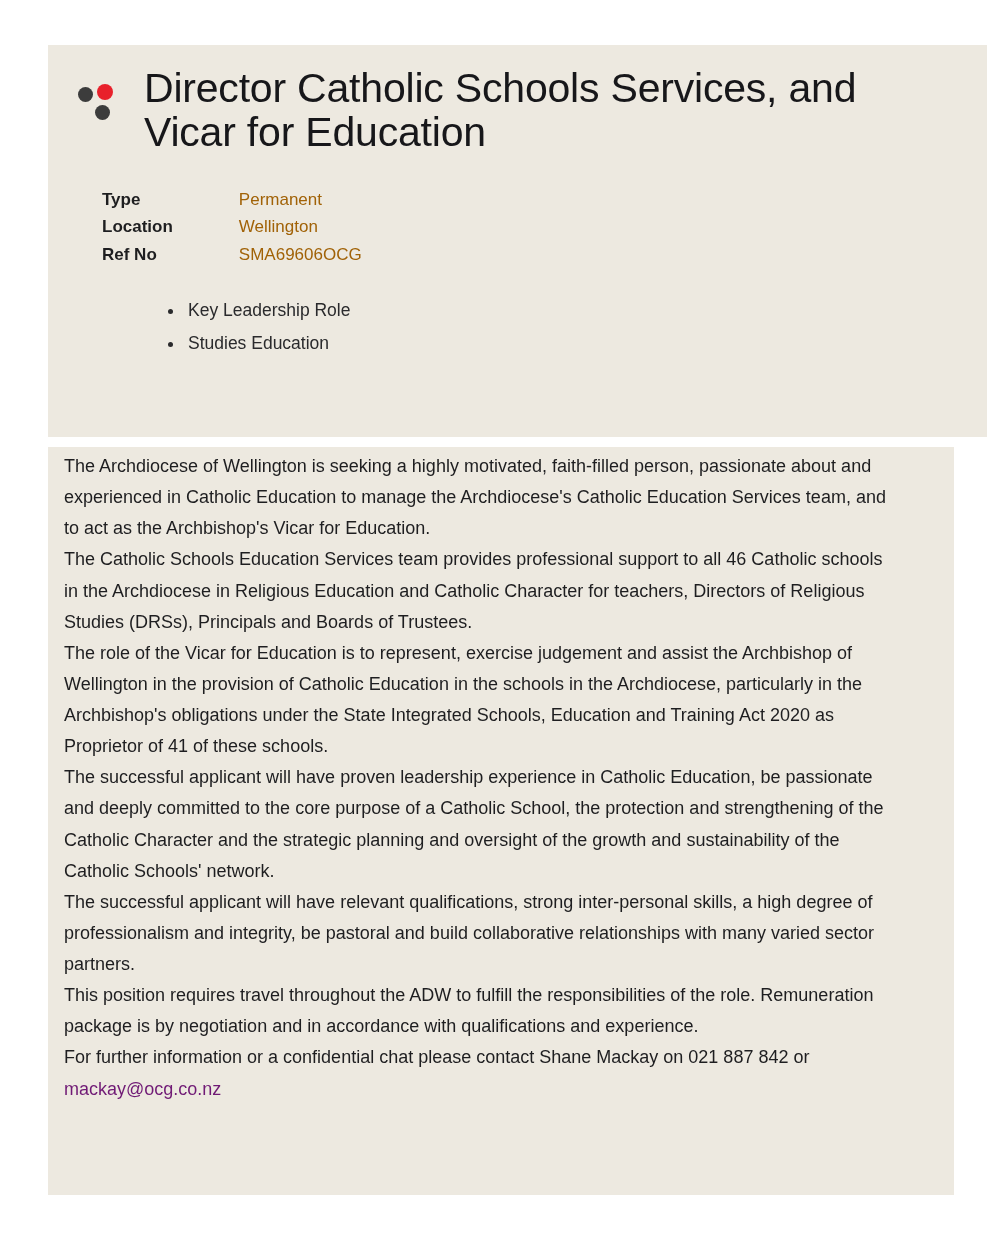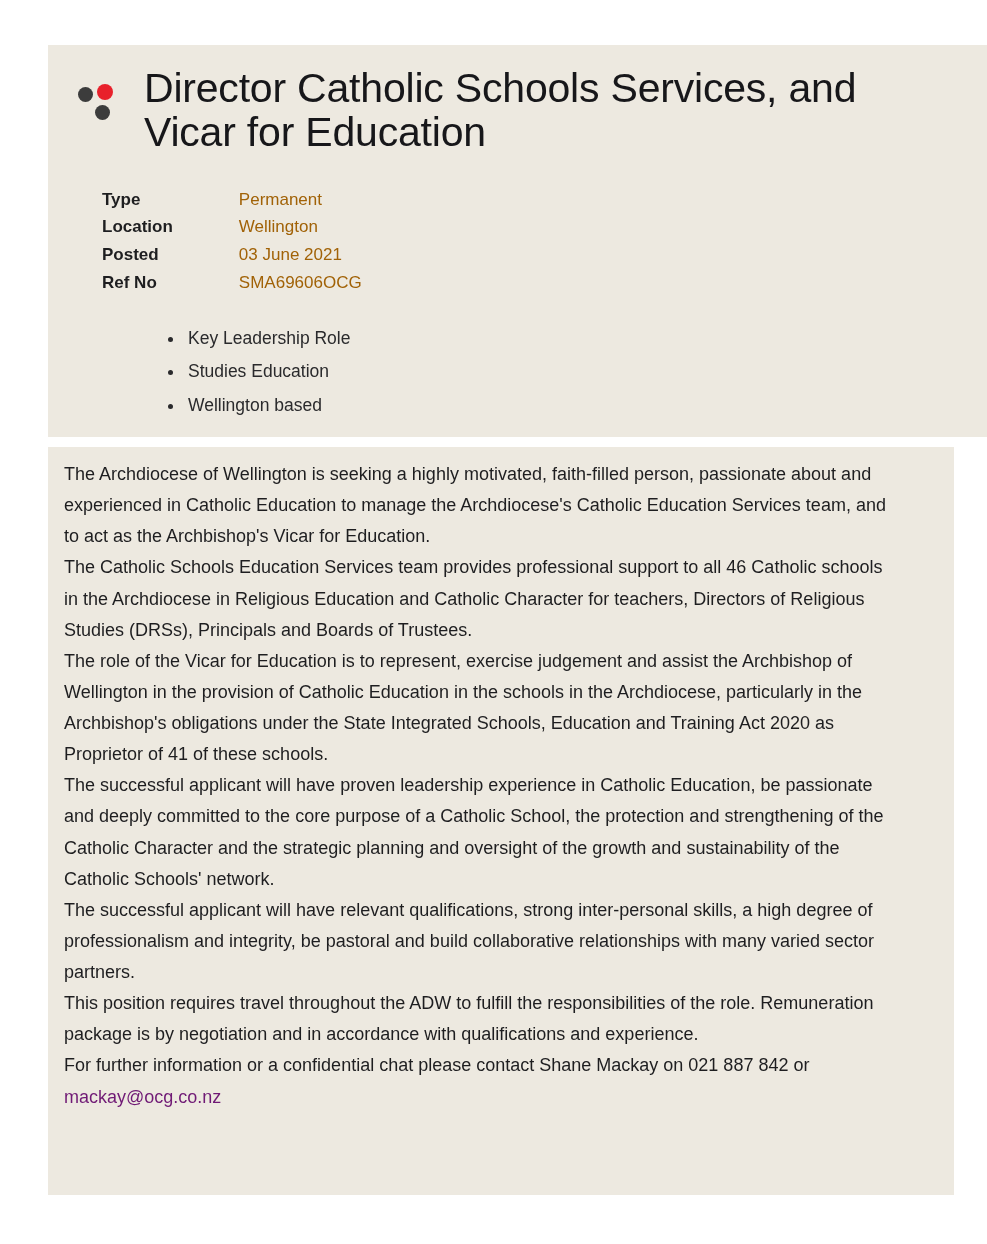--- a/index.html
+++ b/index.html
@@ -130,21 +130,21 @@
 
   
   .body-panel {
     position: absolute;
     left: 48px;
     top: 447px;
     width: 906px;
     height: 748px;
     background: #EDE9E0;
     box-sizing: border-box;
-    padding: 12px 26px 0 16px;
+    padding: 4px 26px 0 16px;
   }
 
   .body-panel p {
     margin: 0;
     font-size: 18px;
     line-height: 1.73;
     color: #1E1E20;
     max-width: 830px;
   }
 
@@ -173,34 +173,29 @@
       <tbody>
         <tr>
           <td class="meta-label">Type</td>
           <td class="meta-value">Permanent</td>
         </tr>
         <tr>
           <td class="meta-label">Location</td>
           <td class="meta-value">Wellington</td>
         </tr>
         <tr>
-          <td class="meta-label">Posted</td>
-          <td class="meta-value">03 June 2021</td>
-        </tr>
-        <tr>
           <td class="meta-label">Ref No</td>
           <td class="meta-value">SMA69606OCG</td>
         </tr>
       </tbody>
     </table>
 
     <ul class="highlights">
       <li>Key Leadership Role</li>
       <li>Studies Education</li>
-      <li>Wellington based</li>
     </ul>
 
   </div>
 
   <div class="body-panel">
     <p>The Archdiocese of Wellington is seeking a highly motivated, faith-filled person, passionate about and experienced in Catholic Education to manage the Archdiocese's Catholic Education Services team, and to act as the Archbishop's Vicar for Education.</p>
     <p>The Catholic Schools Education Services team provides professional support to all 46 Catholic schools in the Archdiocese in Religious Education and Catholic Character for teachers, Directors of Religious Studies (DRSs), Principals and Boards of Trustees.</p>
     <p>The role of the Vicar for Education is to represent, exercise judgement and assist the Archbishop of Wellington in the provision of Catholic Education in the schools in the Archdiocese, particularly in the Archbishop's obligations under the State Integrated Schools, Education and Training Act 2020 as Proprietor of 41 of these schools.</p>
     <p>The successful applicant will have proven leadership experience in Catholic Education, be passionate and deeply committed to the core purpose of a Catholic School, the protection and strengthening of the Catholic Character and the strategic planning and oversight of the growth and sustainability of the Catholic Schools' network.</p>
     <p>The successful applicant will have relevant qualifications, strong inter-personal skills, a high degree of professionalism and integrity, be pastoral and build collaborative relationships with many varied sector partners.</p>

